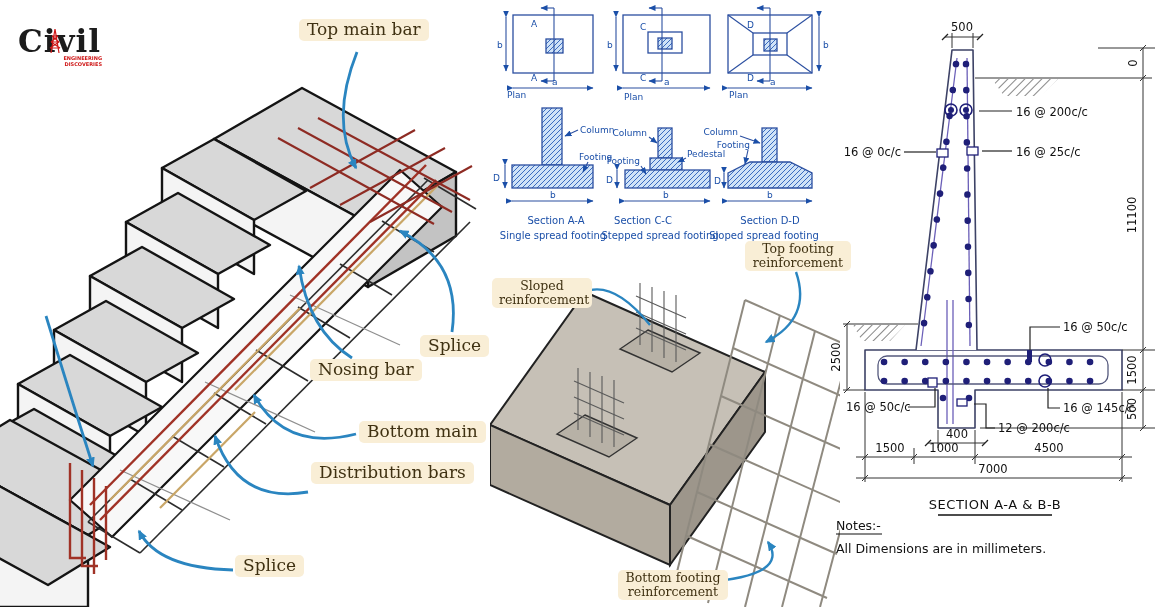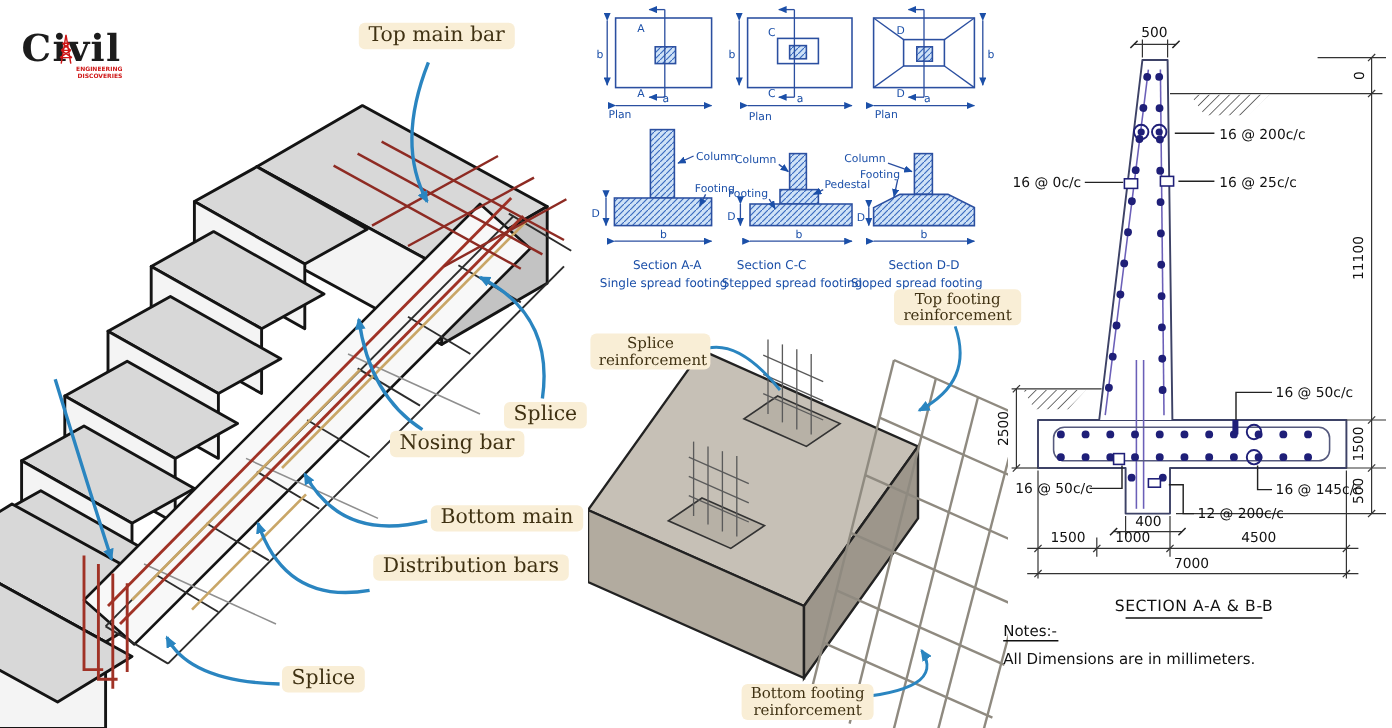--- a/index.html
+++ b/index.html
@@ -419,22 +419,22 @@
     <span class="logo-word">Civil</span>
     <svg width="14" height="26" viewBox="0 0 14 26" style="left:30px;top:2px;position:absolute">
       <path d="M7,1 L3,25 M7,1 L11,25 M4,8 H10 M3,14 H11 M2,20 H12 M4,8 L11,14 M10,8 L3,14 M3,14 L12,20 M11,14 L2,20" stroke="#cf1717" stroke-width="1.2" fill="none"></path>
     </svg>
     <span class="logo-sub l1">ENGINEERING</span>
     <span class="logo-sub l2">DISCOVERIES</span>
   </div>
 
   <div class="pill" style="left:299px;top:19px">Top main bar</div>
   <div class="pill" style="left:420px;top:335px">Splice</div>
-  <div class="pill" style="left:325px;top:359px">Nosing bar</div>
+  <div class="pill" style="left:310px;top:359px">Nosing bar</div>
   <div class="pill" style="left:359px;top:421px">Bottom main</div>
   <div class="pill" style="left:311px;top:462px">Distribution bars</div>
   <div class="pill" style="left:235px;top:555px">Splice</div>
 
-  <div class="pill small" style="left:492px;top:278px;width:86px">Splice reinforcement</div>
+  <div class="pill small" style="left:492px;top:278px;width:86px">Sloped reinforcement</div>
   <div class="pill small" style="left:745px;top:241px;width:92px">Top footing reinforcement</div>
   <div class="pill small" style="left:618px;top:570px;width:96px">Bottom footing reinforcement</div>
 
 </div>
 
 </body></html>

